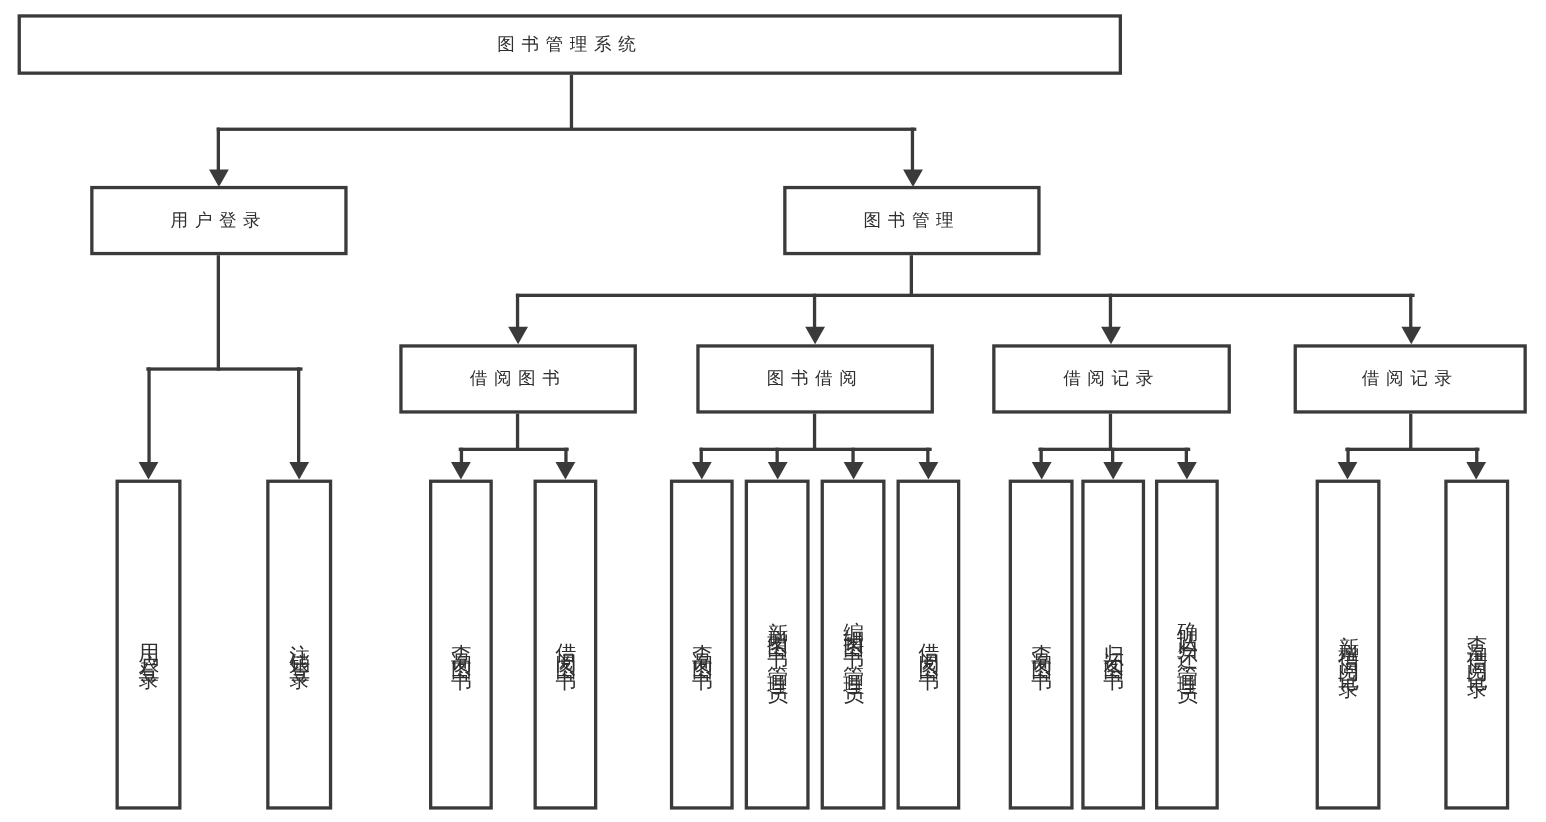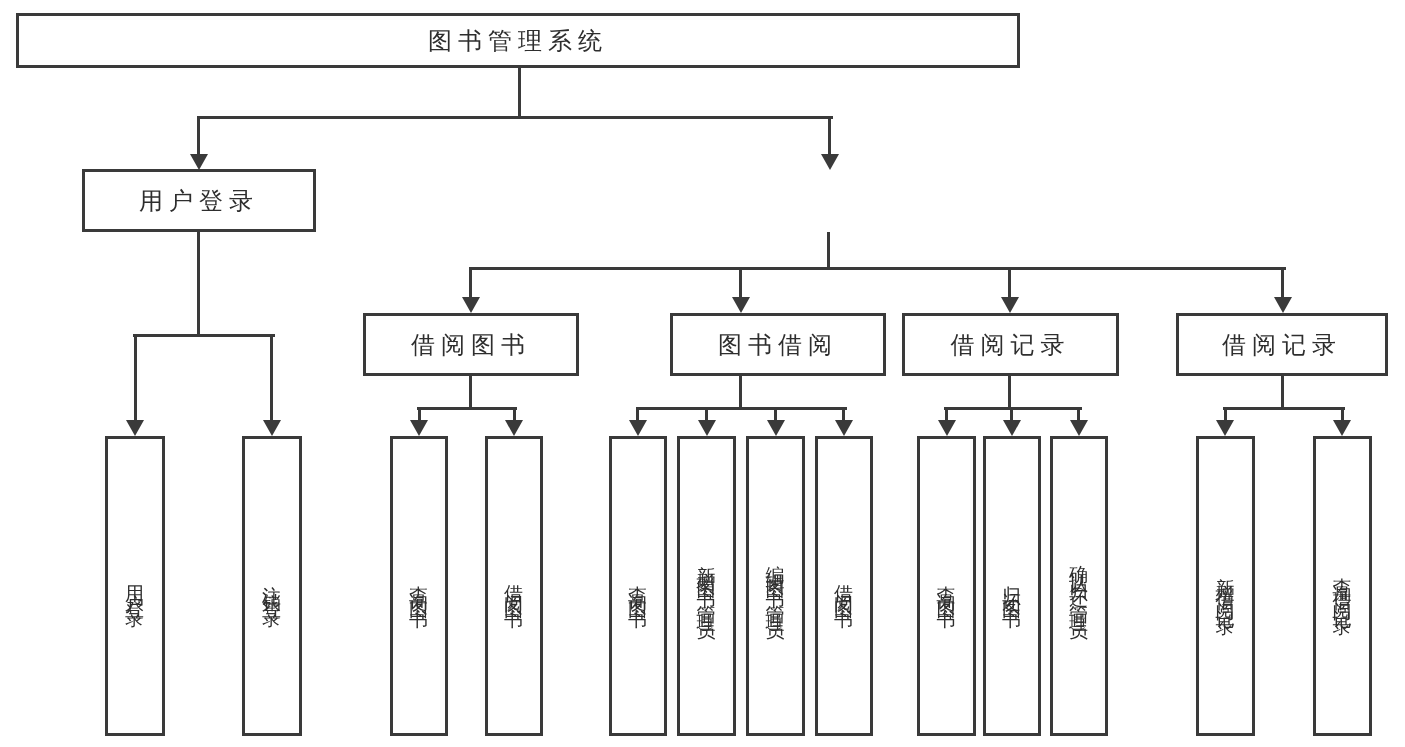--- a/index.html
+++ b/index.html
@@ -15,21 +15,21 @@
     position: absolute;
     box-sizing: border-box;
     border: 3px solid var(--line, #3a3a3a);
     background: var(--box-bg, #ffffff);
     color: var(--text, #2e2e2e);
     display: flex;
     align-items: center;
     justify-content: center;
   }
   .hbox {
-    font-size: 24px;
+    font-size: 16px;
     letter-spacing: 6px;
   }
   .vbox {
     writing-mode: vertical-rl;
     text-orientation: mixed;
     font-size: 19px;
     letter-spacing: 8px;
     line-height: 1;
   }
   .line {
@@ -64,41 +64,42 @@
   <div class="box hbox" style="left:16px; top:13px; width:1004px; height:55px;">图书管理系统</div>
 
   <div class="line" style="left:518px; top:68px; width:3px; height:50px;"></div>
   <div class="line" style="left:197px; top:116px; width:636px; height:3px;"></div>
   <div class="line" style="left:197px; top:116px; width:3px; height:40px;"></div>
   <div class="arrow" style="left:190px; top:154px;"></div>
   <div class="line" style="left:828px; top:116px; width:3px; height:40px;"></div>
   <div class="arrow" style="left:821px; top:154px;"></div>
 
   <div class="box hbox" style="left:82px; top:169px; width:234px; height:63px;">用户登录</div>
+  <div class="box hbox" style="left:712px; top:169px; width:234px; height:63px;">图书管理</div>
 
   <div class="line" style="left:197px; top:232px; width:3px; height:105px;"></div>
   <div class="line" style="left:133px; top:334px; width:142px; height:3px;"></div>
   <div class="line" style="left:134px; top:334px; width:3px; height:88px;"></div>
   <div class="arrow" style="left:126px; top:420px;"></div>
   <div class="line" style="left:270px; top:334px; width:3px; height:88px;"></div>
   <div class="arrow" style="left:263px; top:420px;"></div>
 
   <div class="line" style="left:827px; top:232px; width:3px; height:38px;"></div>
   <div class="line" style="left:469px; top:267px; width:817px; height:3px;"></div>
   <div class="line" style="left:469px; top:267px; width:3px; height:32px;"></div>
   <div class="arrow" style="left:462px; top:297px;"></div>
   <div class="line" style="left:739px; top:267px; width:3px; height:32px;"></div>
   <div class="arrow" style="left:732px; top:297px;"></div>
   <div class="line" style="left:1008px; top:267px; width:3px; height:32px;"></div>
   <div class="arrow" style="left:1001px; top:297px;"></div>
   <div class="line" style="left:1281px; top:267px; width:3px; height:32px;"></div>
   <div class="arrow" style="left:1274px; top:297px;"></div>
 
   <div class="box hbox" style="left:363px; top:313px; width:216px; height:63px;">借阅图书</div>
-  <div class="box hbox" style="left:670px; top:313px; width:216px; height:63px;">图书借阅</div>
+  <div class="box hbox" style="left:633px; top:313px; width:216px; height:63px;">图书借阅</div>
   <div class="box hbox" style="left:902px; top:313px; width:217px; height:63px;">借阅记录</div>
   <div class="box hbox" style="left:1176px; top:313px; width:212px; height:63px;">借阅记录</div>
 
   <div class="line" style="left:469px; top:376px; width:3px; height:34px;"></div>
   <div class="line" style="left:417px; top:407px; width:100px; height:3px;"></div>
   <div class="line" style="left:418px; top:407px; width:3px; height:15px;"></div>
   <div class="arrow" style="left:410px; top:420px;"></div>
   <div class="line" style="left:513px; top:407px; width:3px; height:15px;"></div>
   <div class="arrow" style="left:505px; top:420px;"></div>
 

